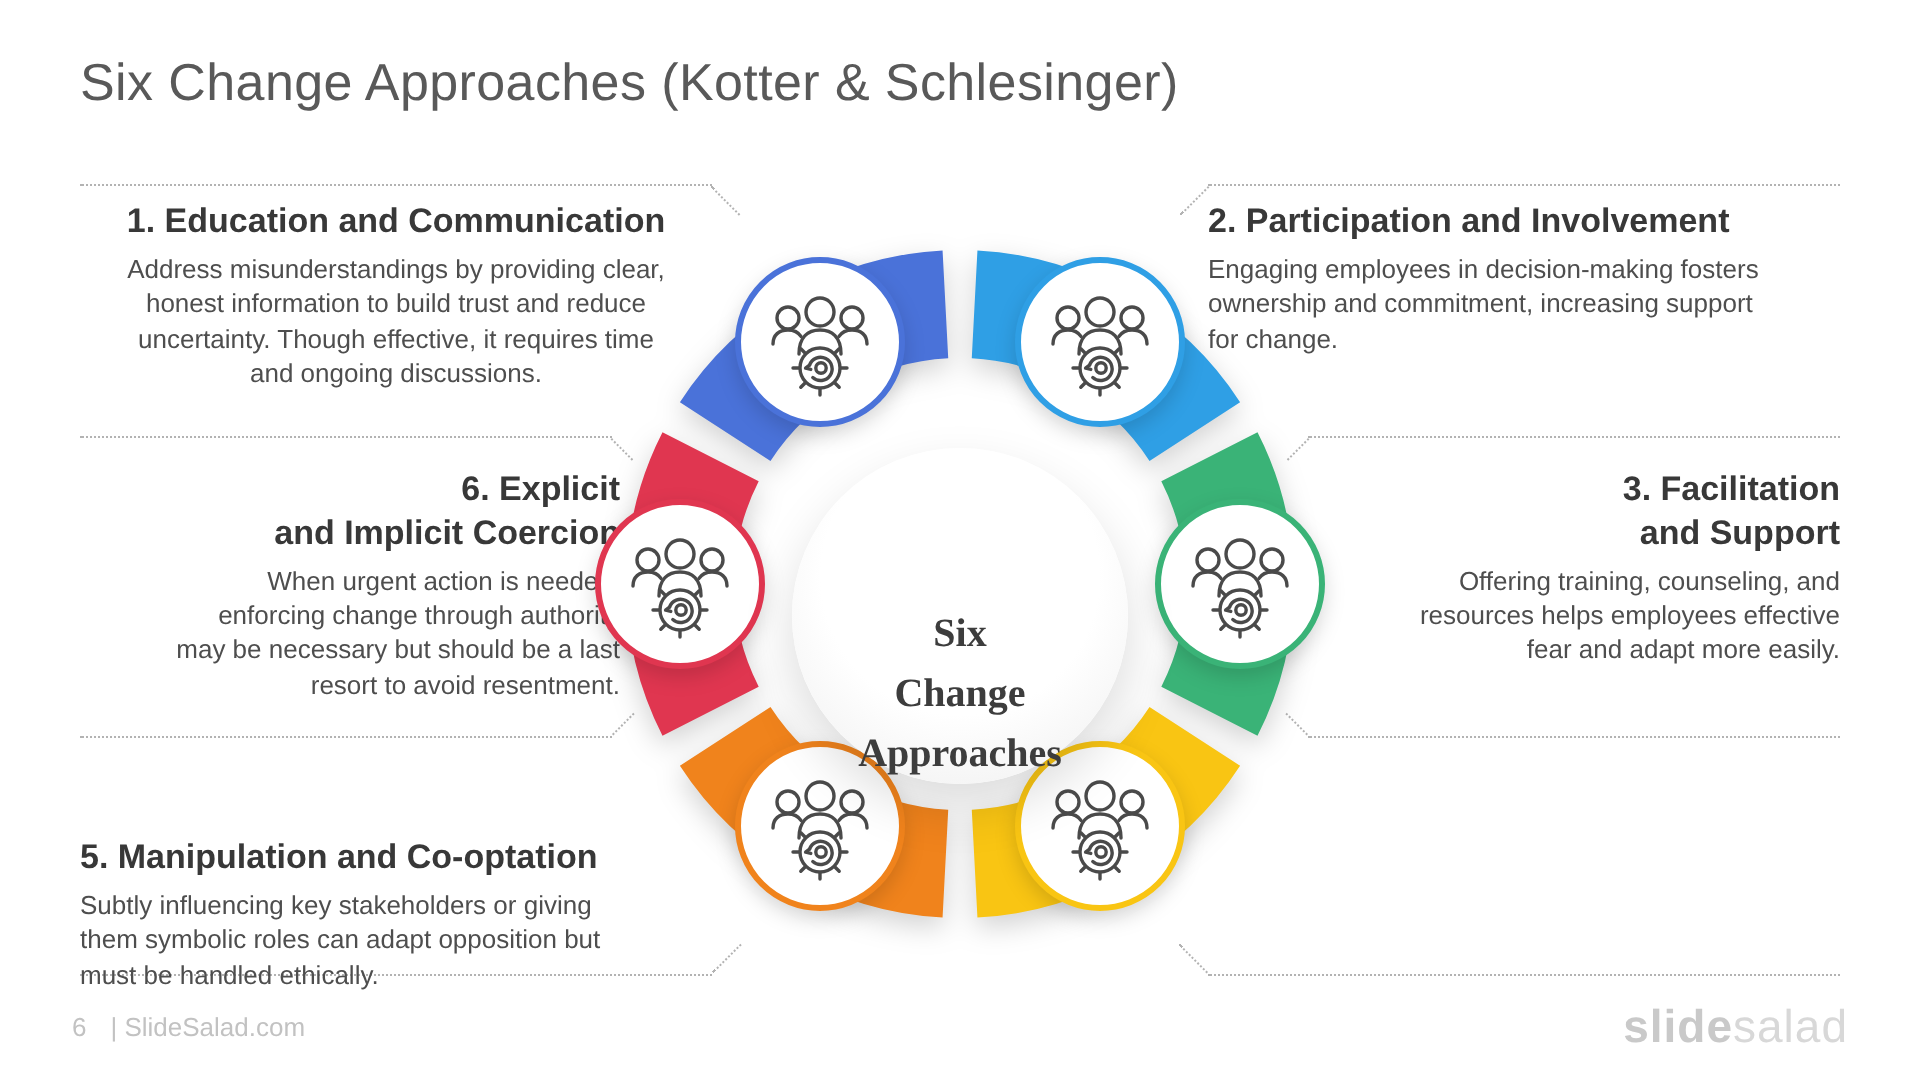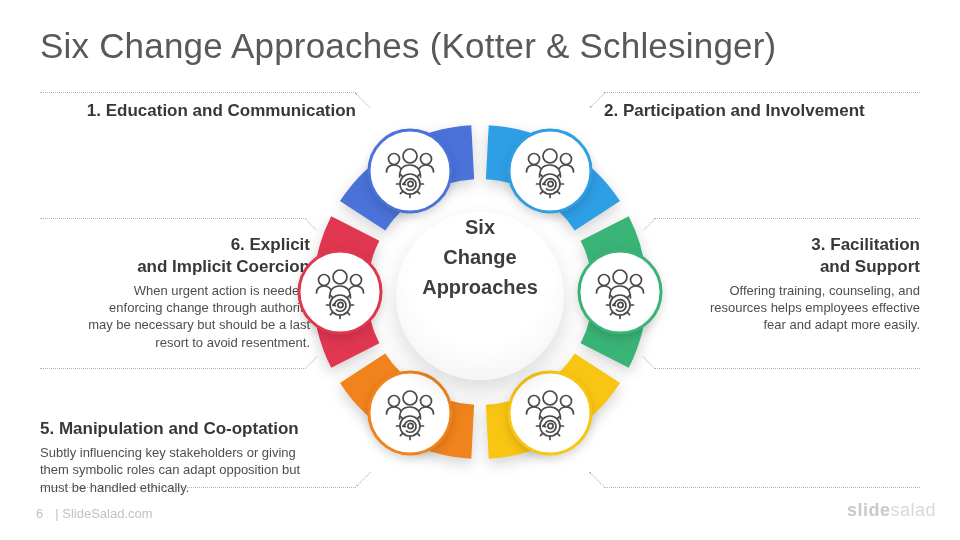--- a/index.html
+++ b/index.html
@@ -1,62 +1,62 @@
 <!DOCTYPE html>
 <html><head>
 <meta charset="utf-8">
 <style>
   html,body{margin:0;padding:0;}
   .slide{
     position:relative; width:960px; height:540px; background:#ffffff;
     font-family:"Liberation Sans", sans-serif; overflow:hidden;
   }
   .title{
-    position:absolute; left:40px; top:26px; font-size:35px; font-weight:400;
+    position:absolute; left:40px; top:26px; font-size:26px; font-weight:400;
     color:#595959; letter-spacing:.2px; margin:0;
   }
   .dotline{position:absolute; border-top:1px dotted #b3b3b3; height:0;}
   .tick{position:absolute; border-top:1px dotted #b3b3b3; height:0;}
 
   .block{position:absolute;}
   .block .heading{
     margin:0 0 4px 0; font-size:17px; font-weight:700; color:#383838;
     line-height:1.28; white-space:pre-line;
   }
   .block .body{
     margin:0; font-size:13px; color:#4e4e4e; line-height:1.34; white-space:pre-line;
   }
-  .b1{left:40px; top:100px; width:316px; text-align:right;}
+  .b1{left:40px; top:100px; width:316px; text-align:center;}
   .b2{left:604px; top:100px; width:316px; text-align:left;}
   .b6{left:40px; top:234px; width:270px; text-align:right;}
   .b3{left:650px; top:234px; width:270px; text-align:right;}
   .b5{left:40px; top:402px; width:316px; text-align:left;margin-top:16px;}
   .b4{left:604px; top:402px; width:316px; text-align:right;}
 
   .diagram-svg{position:absolute; left:0; top:0;}
   .ring-group{filter:drop-shadow(0 5px 7px rgba(0,0,0,.18));}
   .circle-group{filter:drop-shadow(0 4px 5px rgba(0,0,0,.15));}
 
   .center-circle{
-    position:absolute; left:396px; top:212px; width:168px; height:168px;
+    position:absolute; left:396px; top:224px; width:168px; height:168px;
     border-radius:50%;
     background:radial-gradient(circle at 50% 38%, #ffffff 52%, #ededed 100%);
     box-shadow:0 12px 26px rgba(0,0,0,.14);
-    display:flex; align-items:flex-start; justify-content:center; text-align:center;
+    display:flex; align-items:flex-end; justify-content:center; text-align:center;font-family:Liberation Serif, serif;
   }
   .center-label{
     font-size:20px; font-weight:700; color:#3d3d3d; line-height:1.5;
     white-space:pre-line;
   }
 
   .footer-left{
     position:absolute; left:36px; top:506px; font-size:13px; color:#c2c2c2;
     display:flex; gap:12px; align-items:baseline;
   }
-  .footer-logo{position:absolute; right:24px; top:500px; font-size:18px; letter-spacing:.5px;}
+  .footer-logo{position:absolute; right:36px; top:500px; font-size:23px; letter-spacing:.5px;}
   .logo-bold{font-weight:700; color:#c9c9c9;}
   .logo-light{font-weight:400; color:#d8d8d8;}
 </style>
 </head>
 <body>
 
 <div class="slide">
 
   <h1 class="title">Six Change Approaches (Kotter &amp; Schlesinger)</h1>
 
@@ -73,23 +73,30 @@
   <div class="tick" style="left:584px; top:93px; width:20px; transform-origin:100% 0; transform:rotate(-45deg);"></div>
   <div class="tick" style="left:306px; top:219px; width:15px; transform-origin:0 0; transform:rotate(45deg);"></div>
   <div class="tick" style="left:639px; top:219px; width:15px; transform-origin:100% 0; transform:rotate(-45deg);"></div>
   <div class="tick" style="left:306px; top:367px; width:15px; transform-origin:0 0; transform:rotate(-45deg);"></div>
   <div class="tick" style="left:639px; top:367px; width:15px; transform-origin:100% 0; transform:rotate(45deg);"></div>
   <div class="tick" style="left:356px; top:486px; width:20px; transform-origin:0 0; transform:rotate(-45deg);"></div>
   <div class="tick" style="left:584px; top:486px; width:20px; transform-origin:100% 0; transform:rotate(45deg);"></div>
 
   <section class="block b1">
     <h2 class="heading">1. Education and Communication</h2>
+    <p class="body">Address misunderstandings by providing clear,
+honest information to build trust and reduce
+uncertainty. Though effective, it requires time
+and ongoing discussions.</p>
   </section>
   <section class="block b2">
     <h2 class="heading">2. Participation and Involvement</h2>
+    <p class="body">Engaging employees in decision-making fosters
+ownership and commitment, increasing support
+for change.</p>
   </section>
   <section class="block b3">
     <h2 class="heading">3. Facilitation
 and Support</h2>
     <p class="body">Offering training, counseling, and
 resources helps employees effective
 fear and adapt more easily.</p>
   </section>
   <section class="block b5">
     <h2 class="heading">5. Manipulation and Co-optation</h2>

